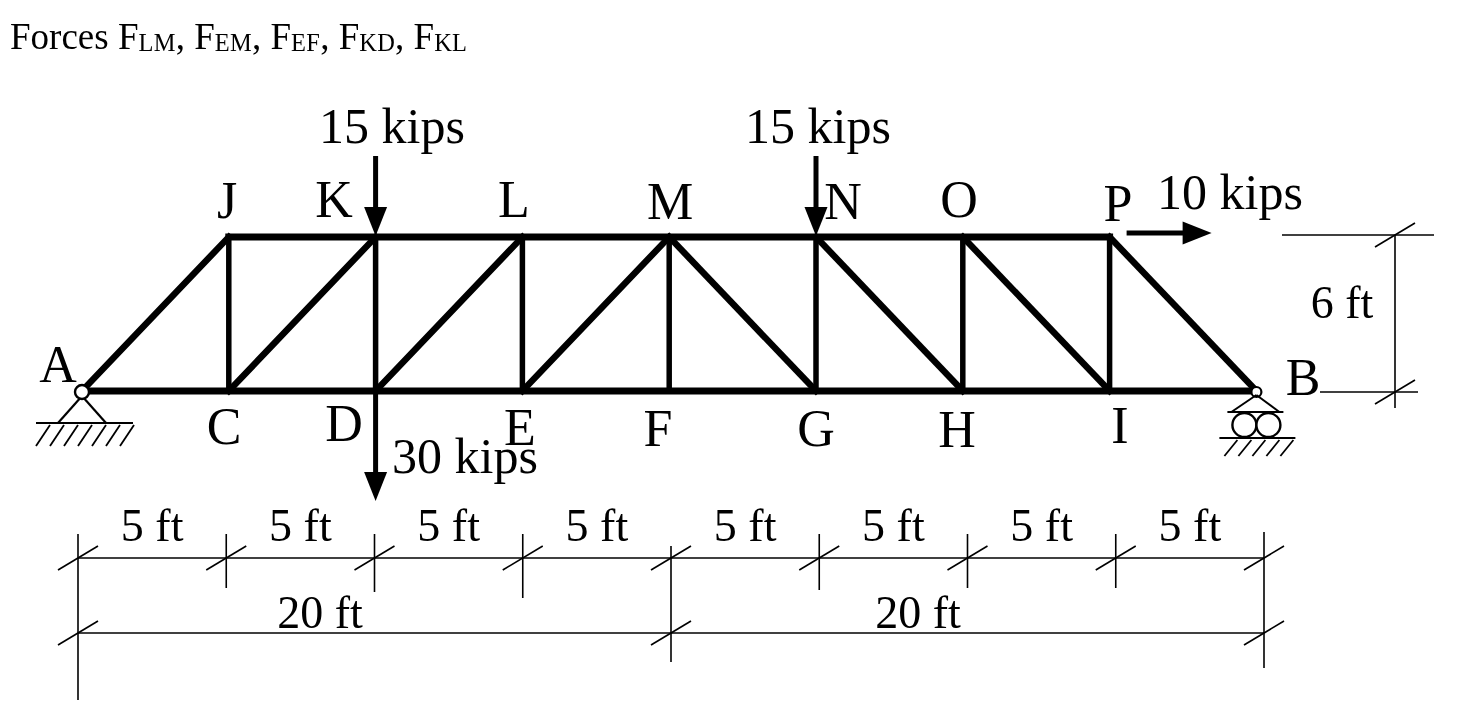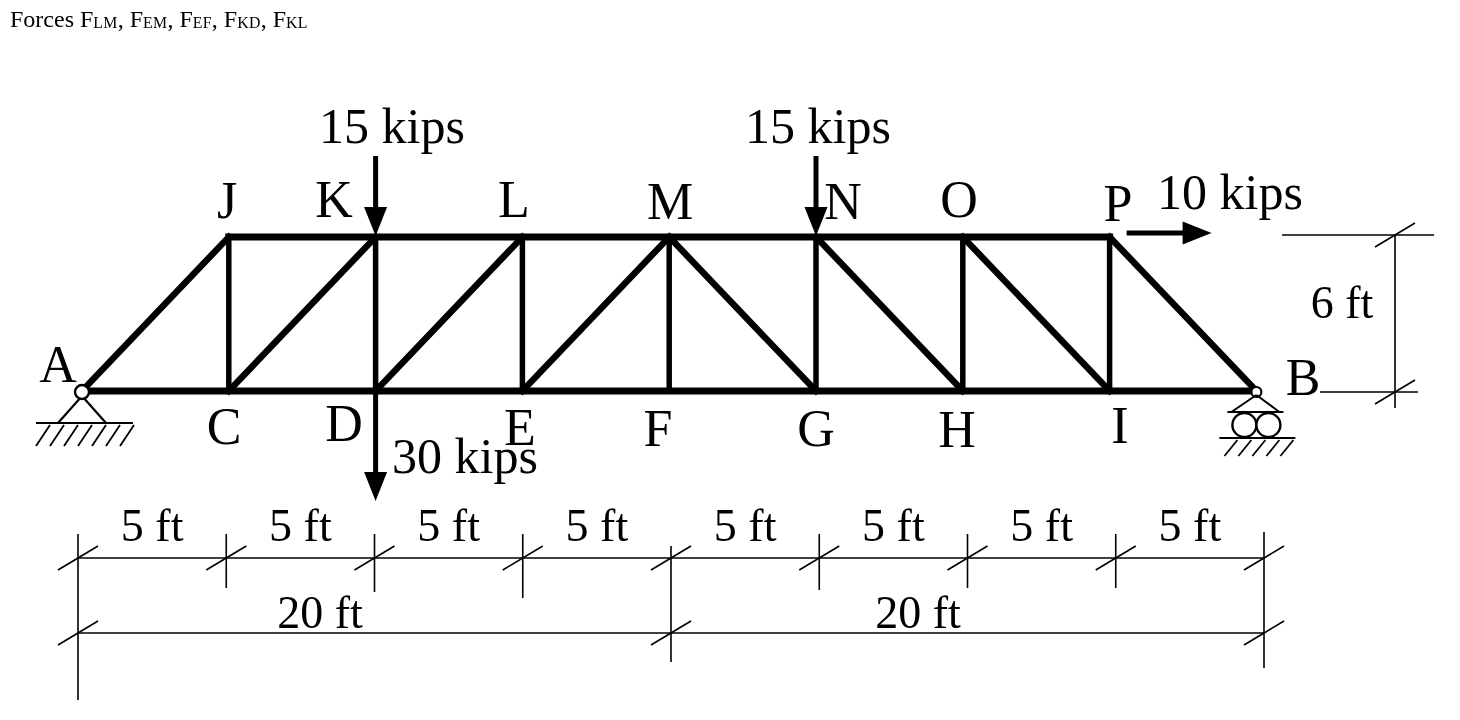--- a/index.html
+++ b/index.html
@@ -1,18 +1,18 @@
 <!DOCTYPE html>
 <html><head>
 <meta charset="utf-8">
 <style>
   html,body{margin:0;padding:0;background:#ffffff;}
   .stage{position:relative;width:1460px;height:720px;background:#ffffff;
          font-family:"Liberation Serif",serif;color:#000;overflow:hidden;}
-  .title{position:absolute;left:10px;top:6px;font-size:24px;white-space:nowrap;}
+  .title{position:absolute;left:10px;top:15px;font-size:37px;white-space:nowrap;}
   .title .sub{font-size:0.66em;vertical-align:-0.07em;letter-spacing:0.3px;}
   svg{position:absolute;left:0;top:0;}
   svg text{fill:#000000;}
 </style>
 </head>
 <body>
 
 <div class="stage">
   <div class="title" id="title"><span>Forces </span><span>F</span><span class="sub">LM</span><span>, F</span><span class="sub">EM</span><span>, F</span><span class="sub">EF</span><span>, F</span><span class="sub">KD</span><span>, F</span><span class="sub">KL</span></div>
   <svg id="truss-svg" width="1460" height="720" viewBox="0 0 1460 720">

